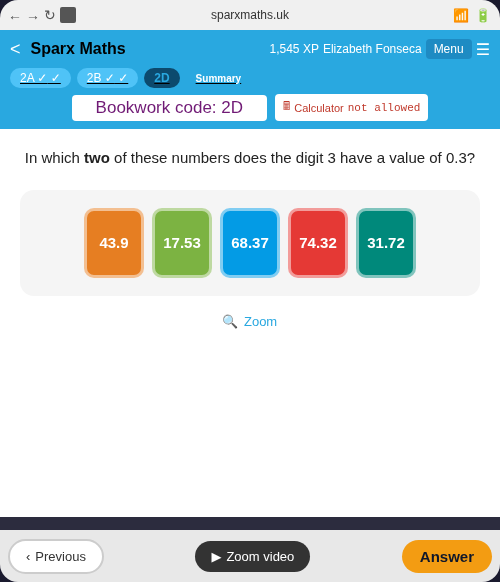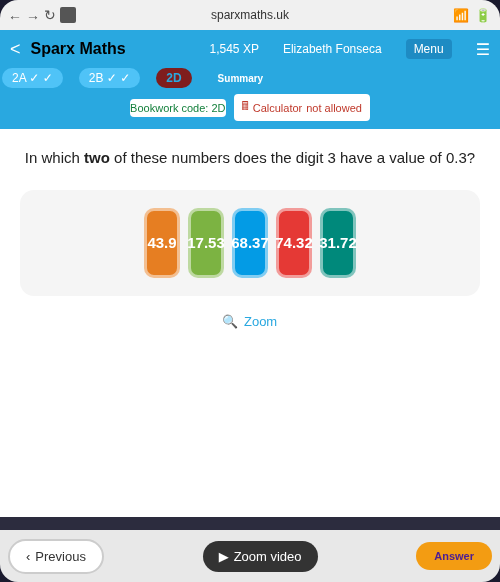--- a/index.html
+++ b/index.html
@@ -78,58 +78,59 @@
     .app-title {
       color: #000000;
       font-size: 16px;
       font-weight: bold;
     }
 
     .xp-info {
       margin-left: auto;
       display: flex;
       align-items: center;
-      gap: 24px;
+      gap: 4px;
       font-size: 12px;
       color: white;
     }
 
     .menu-btn {
       background: #1e8bc3;
       color: white;
       border: none;
       padding: 3px 8px;
       border-radius: 4px;
       font-size: 12px;
       cursor: pointer;
     }
 
     .nav-tabs {
       background: #29a8e0;
       display: flex;
       align-items: center;
-      padding: 0 10px 6px 2px;
-      gap: 16px;
+      padding: 0 10px 6px 10px;
+      gap: 6px;
+      text-decoration: underline;
     }
 
     .nav-tab {
       background: #4fc3f7;
       color: white;
       padding: 3px 10px;
       border-radius: 12px;
       font-size: 12px;
       cursor: pointer;
     }
 
     .nav-tab.checked::after {
       content: ' ✓';
     }
 
     .nav-tab.active {
-      background: #7f1d1d;
+      background: #0c4a6e;
       color: #29a8e0;
       font-weight: bold;
     }
 
     .nav-tab.summary {
       background: transparent;
       color: white;
       font-size: 10px;
       font-weight: bold;
     }
@@ -138,24 +139,24 @@
       background: #29a8e0;
       display: flex;
       align-items: center;
       justify-content: center;
       padding: 0 10px 8px 10px;
       gap: 8px;
     }
 
     .bookwork-code {
       background: white;
-      color: #15803d;
-      padding: 3px 0;
+      color: #701a75;
+      padding: 3px 24px;
       border-radius: 4px;
-      font-size: 11px;
+      font-size: 17px;
     }
 
     .calculator-badge {
       background: white;
       color: #c0392b;
       padding: 3px 8px;
       border-radius: 4px;
       font-size: 11px;
       display: flex;
       align-items: center;
@@ -184,21 +185,21 @@
       justify-content: center;
       width: 100%;
       margin-bottom: 18px;
     }
 
     .number-card {
       border-radius: 10px;
       color: white;
       font-size: 15px;
       font-weight: bold;
-      width: 36px;
+      width: 60px;
       height: 70px;
       display: flex;
       align-items: center;
       justify-content: center;
       cursor: pointer;
       border: 3px solid rgba(255,255,255,0.5);
     }
 
     .zoom-btn {
       display: flex;
@@ -247,22 +248,22 @@
       display: flex;
       align-items: center;
       gap: 5px;
     }
 
     .answer-btn {
       background: #f39c12;
       border: none;
       border-radius: 20px;
       padding: 8px 18px;
-      font-size: 11px;
-      color: #4c1d95;
+      font-size: 15px;
+      color: #0f172a;
       font-weight: bold;
       cursor: pointer;
     }
 
     .content-area {
       background: white;
       height: calc(582px - 30px - 38px - 42px - 32px - 52px);
       display: flex;
       flex-direction: column;
       align-items: center;
@@ -305,21 +306,21 @@
     <span class="nav-tab checked">2B ✓</span>
     <span class="nav-tab active">2D</span>
     <span class="nav-tab summary">Summary</span>
   </div>
 
   <div class="bookwork-bar">
     <span class="bookwork-code">Bookwork code: 2D</span>
     <div class="calculator-badge">
       <span style="font-size:12px;">🖩</span>
       <span>Calculator</span>
-      <span style="color:#c0392b;">not allowed</span>
+      <span style="color:#c0392b;font-family:Liberation Mono, monospace;">not allowed</span>
     </div>
   </div>
 
   <div class="content-area">
 
     <p class="question-text">
       In which <strong>two</strong> of these numbers does the digit 3 have a value of 0.3?
     </p>
 
     <div class="cards-container">

